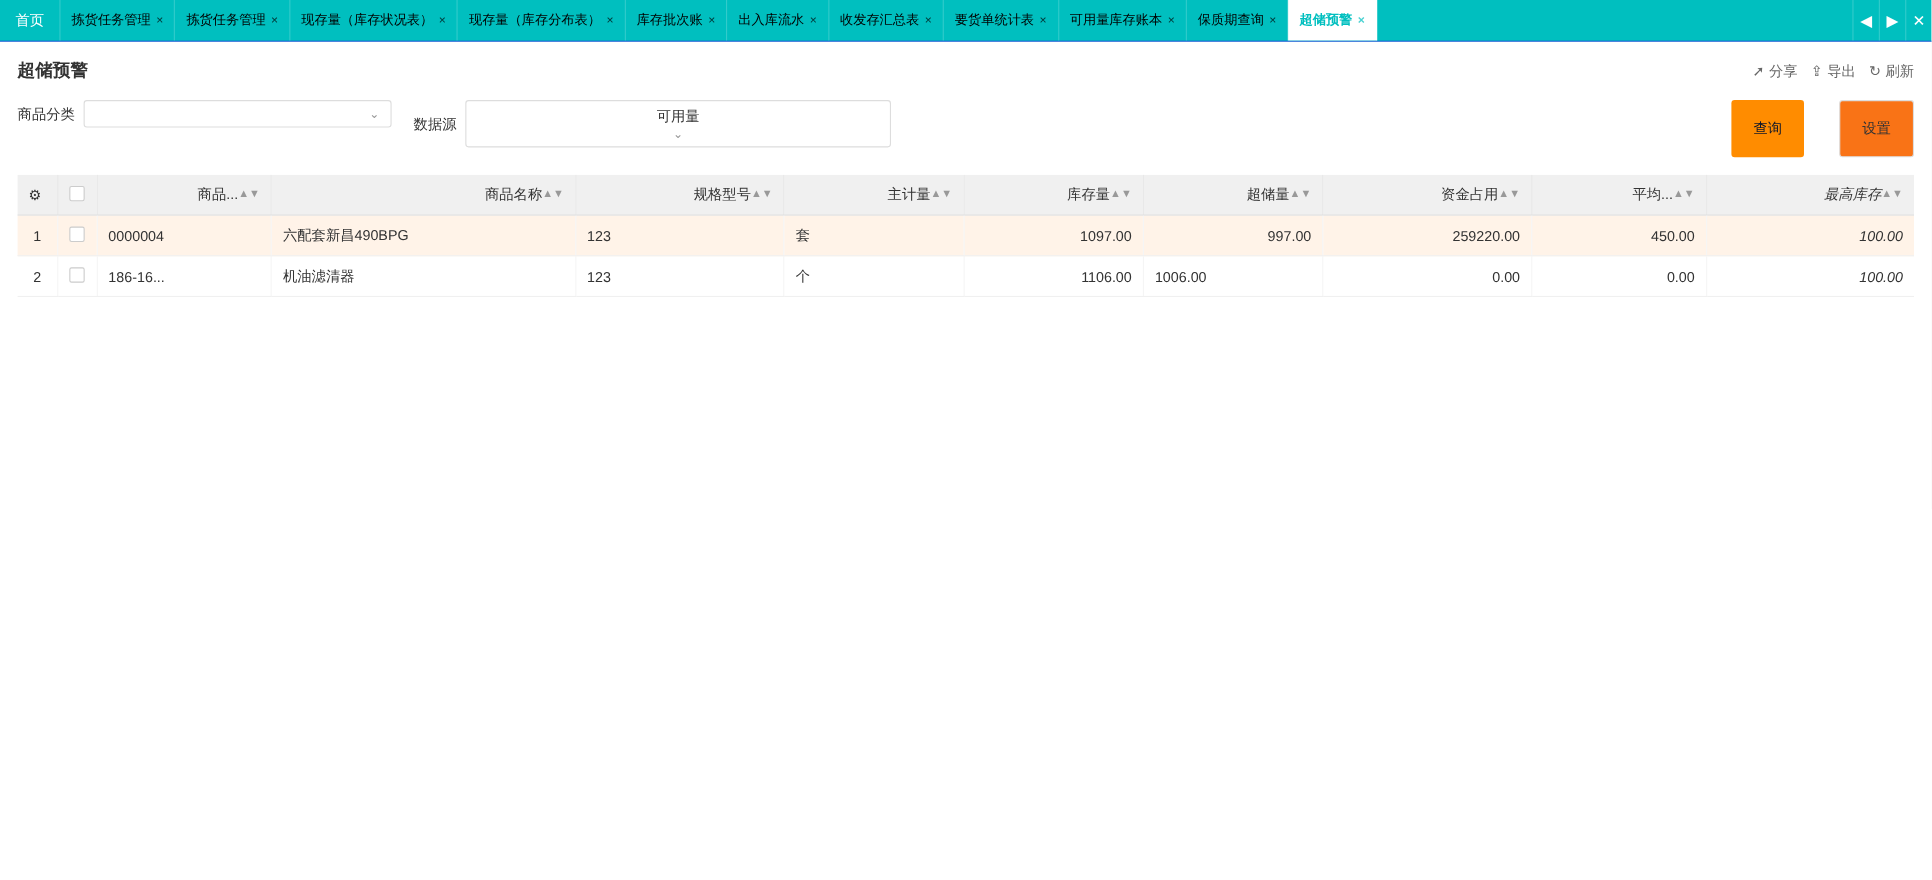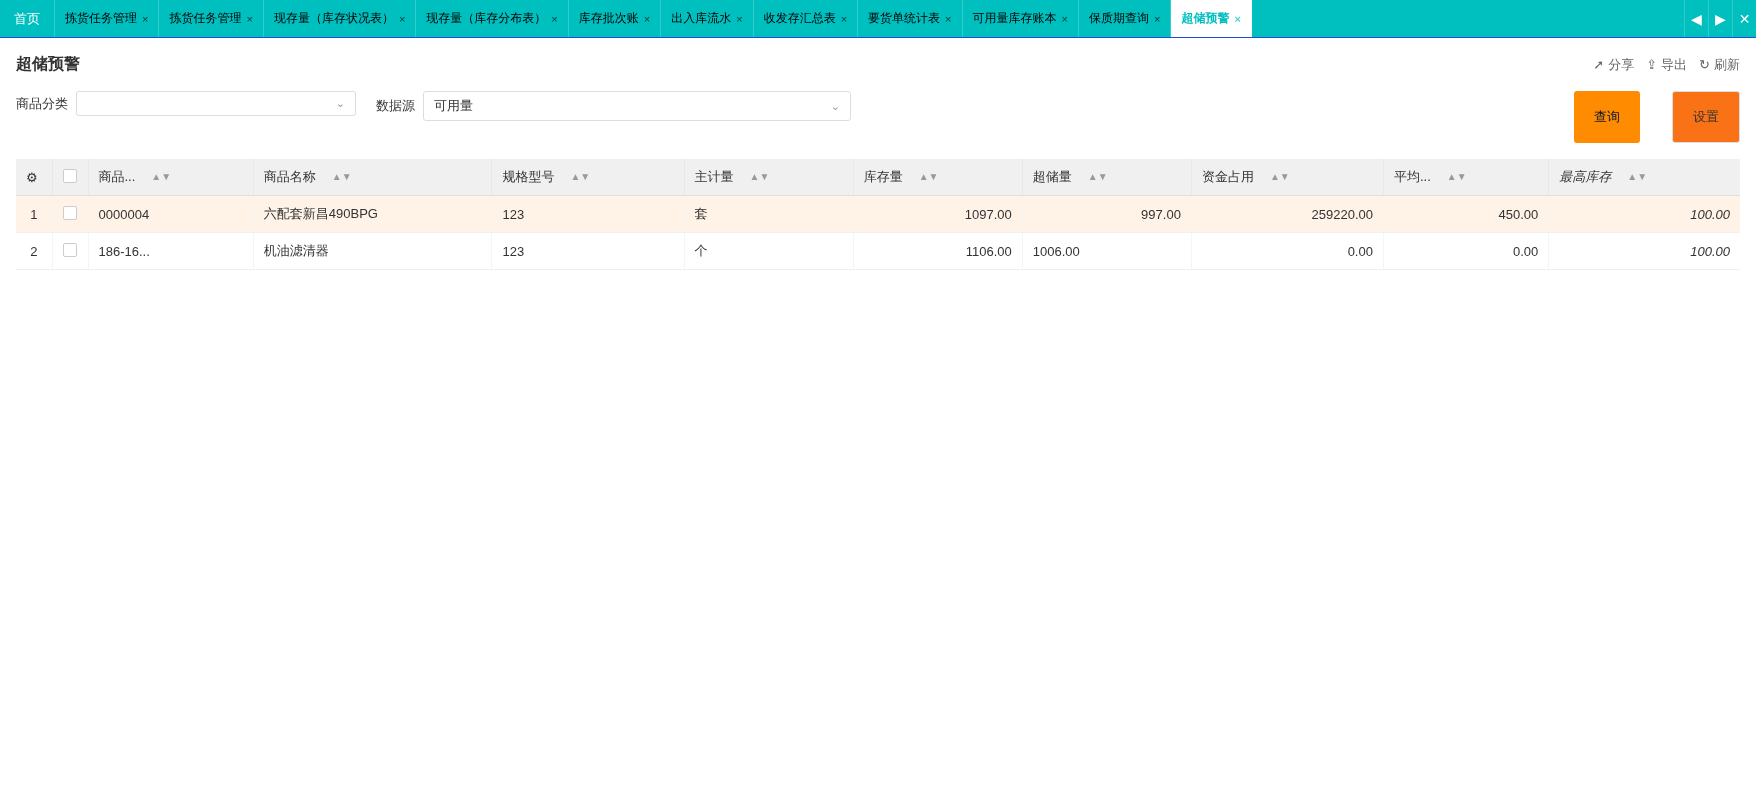--- a/index.html
+++ b/index.html
@@ -123,21 +123,22 @@
       border-radius: 3px;
       padding: 5px 10px;
       background: #fff;
       width: 280px;
       cursor: pointer;
       justify-content: space-between;
       font-size: 13px;
       color: #999;
     }
     .filter-select-wide {
-      width: 428px;
+      width: 387px;
+      flex-direction: column;
     }
     .filter-select-value {
       color: #333;
     }
     .filter-chevron {
       color: #999;
       font-size: 11px;
     }
     .btn-query {
       background: #ff8c00;
@@ -182,22 +183,23 @@
       border-bottom: 1px solid #f0f0f0;
       border-right: 1px solid #f5f5f5;
       color: #333;
     }
     .data-table td:last-child { border-right: none; font-style: italic; }
     .data-table tr.row-highlight { background: #fff3e8; }
 
     .th-sort {
       display: flex;
       align-items: center;
-      gap: 16px;
-      cursor: pointer;
+      gap: 0;
+      cursor: pointer;
+      justify-content: flex-end;
     }
     .sort-icon {
       font-size: 10px;
       color: #999;
       display: flex;
       flex-direction: column;
       line-height: 1;
     }
 
     .col-checkbox { width: 36px; text-align: center; }

